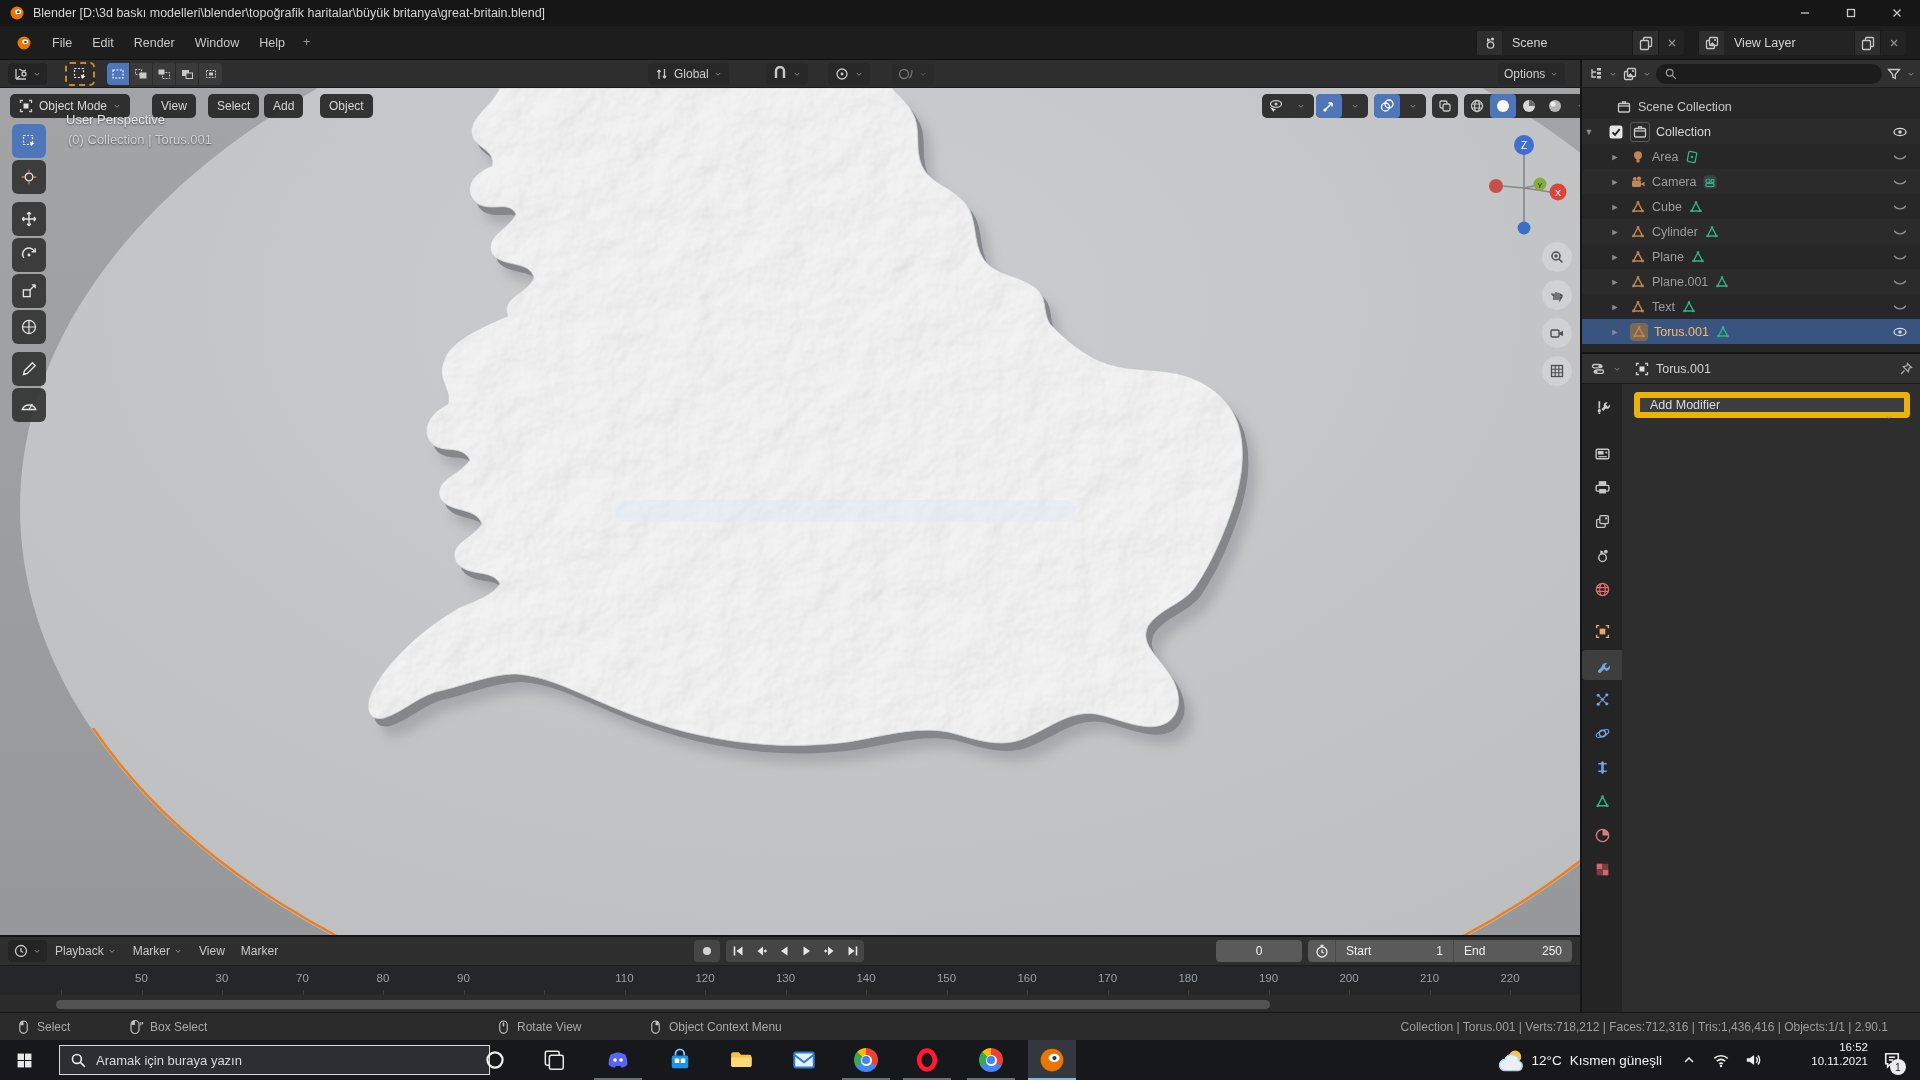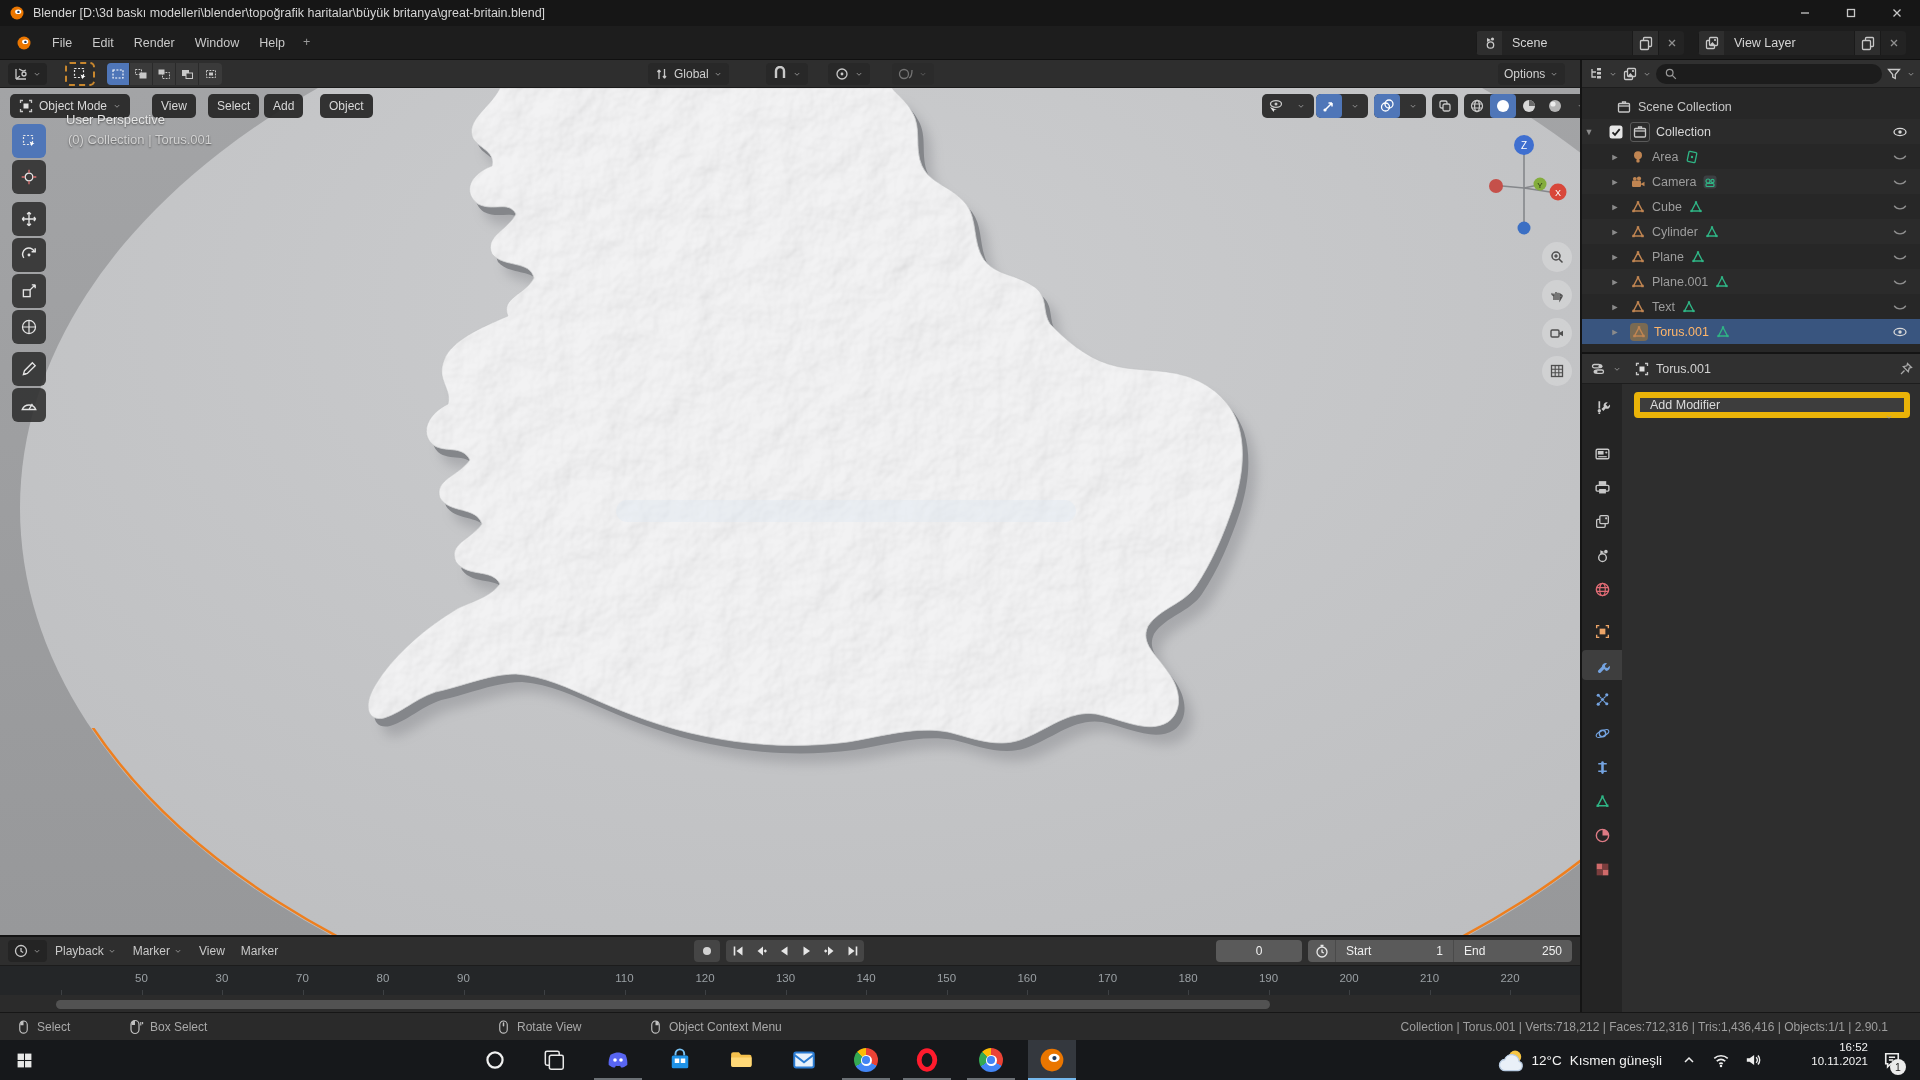--- a/index.html
+++ b/index.html
@@ -1257,20 +1257,29 @@
     <div class="startbtn">
         <span class="ic">
           <svg width="17" height="17" viewBox="0 0 16 16" fill="none" xmlns="http://www.w3.org/2000/svg">
             <rect x="1.5" y="1.5" width="6" height="6" fill="#e8e8e8"></rect>
             <rect x="8.5" y="1.5" width="6" height="6" fill="#e8e8e8"></rect>
             <rect x="1.5" y="8.5" width="6" height="6" fill="#e8e8e8"></rect>
             <rect x="8.5" y="8.5" width="6" height="6" fill="#e8e8e8"></rect>
           </svg>
         </span>
       </div>
+    <div class="tsearch">
+      <span class="ic">
+          <svg width="17" height="17" viewBox="0 0 16 16" fill="none" xmlns="http://www.w3.org/2000/svg">
+            <circle cx="6.5" cy="6.5" r="4.2" stroke="#ededed" stroke-width="1.5"></circle>
+            <line x1="9.8" y1="9.8" x2="14" y2="14" stroke="#ededed" stroke-width="1.5"></line>
+          </svg>
+        </span>
+      <input placeholder="Aramak için buraya yazın" style="">
+    </div>
     <div id="taskbar-apps">
         <div class="apptile" style="left: 471px;">
           <span class="ic">
             <svg width="22" height="22" viewBox="0 0 16 16" fill="none" xmlns="http://www.w3.org/2000/svg">
               <circle cx="8" cy="8" r="5.5" stroke="#f0f0f0" stroke-width="1.6"></circle>
             </svg>
           </span>
         </div>
         <div class="apptile" style="left: 530px;">
           <span class="ic">

